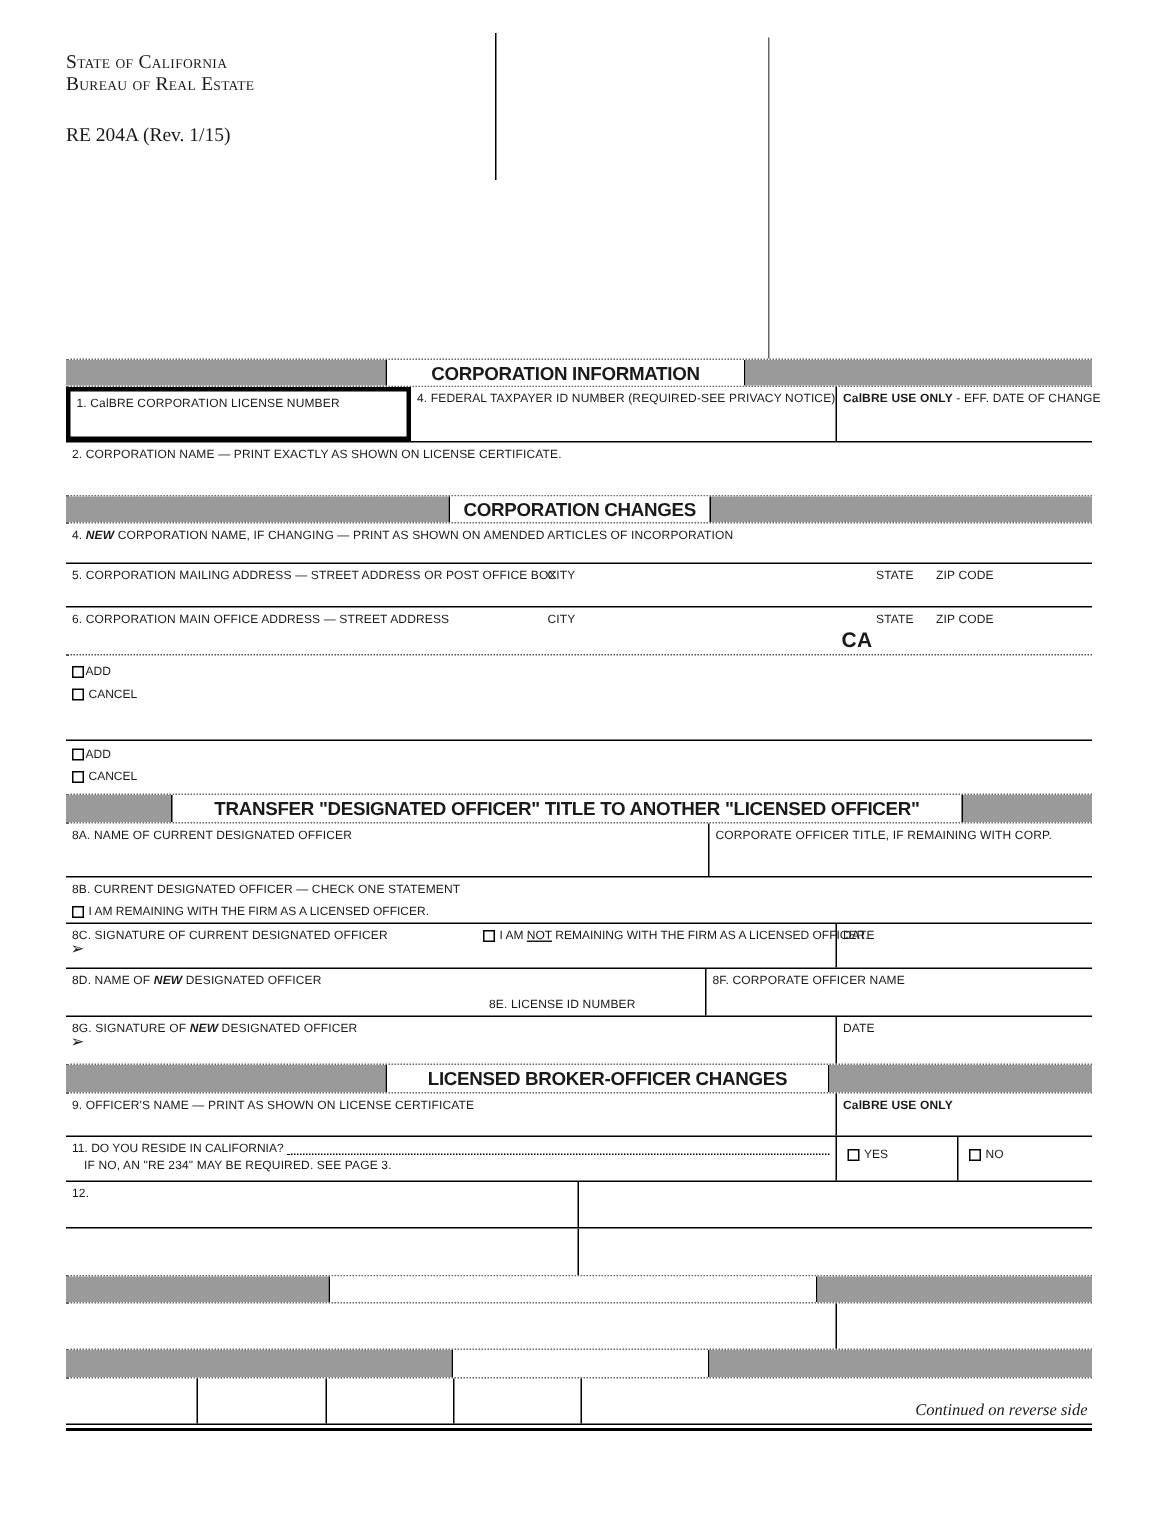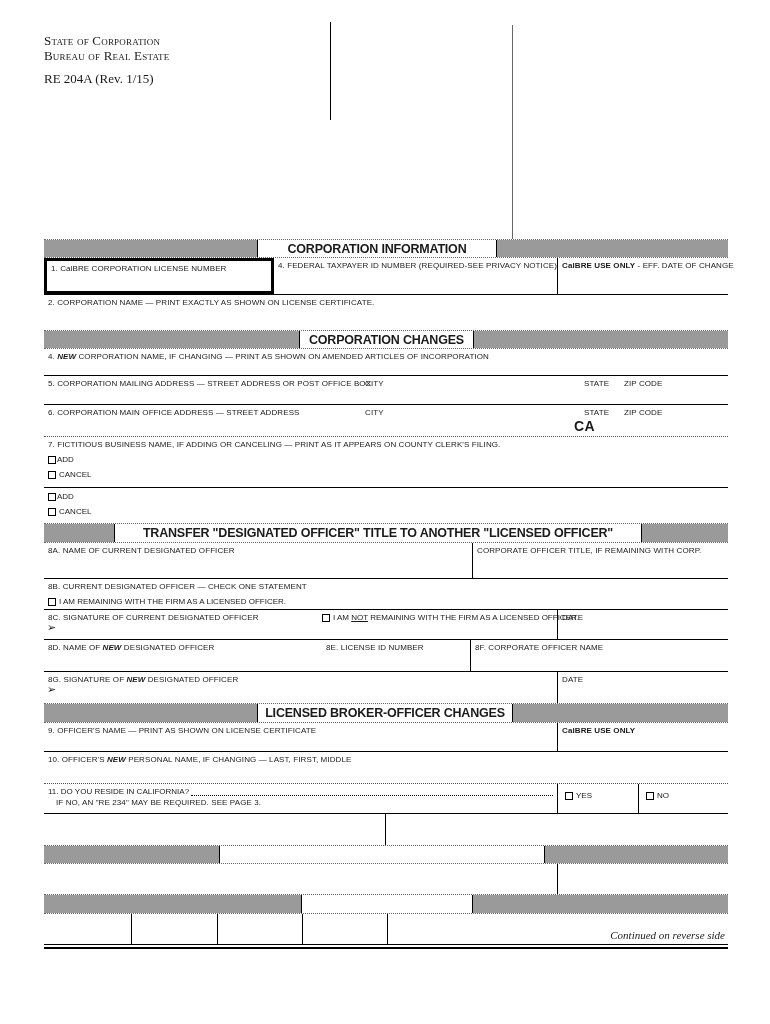--- a/index.html
+++ b/index.html
@@ -3,21 +3,21 @@
 <meta charset="utf-8">
 <style>
   * { box-sizing: border-box; margin: 0; padding: 0; }
   html,body { width:770px; height:1024px; background:#fff; }
   body { font-family:"Liberation Sans", sans-serif; color:#1a1a1a; position:relative; }
 
   
   .page-header { position:absolute; left:44px; top:33px; font-family:"Liberation Serif", serif; }
   .agency-line { font-variant:small-caps; font-size:13px; line-height:15px; letter-spacing:.2px; }
   .form-title  { font-variant:small-caps; font-weight:bold; font-size:19px; margin-top:9px; letter-spacing:.2px; }
-  .form-number { font-size:13px; margin-top:8px;font-family:Liberation Serif, serif; }
+  .form-number { font-size:13px; margin-top:19px;font-family:Liberation Serif, serif; }
 
   .vrule-a { position:absolute; left:330px; top:22px; width:1px; height:98px; background:#000; }
   .vrule-b { position:absolute; left:512px; top:25px; width:1px; height:214px; background:#666; }
 
   
   .form { position:absolute; left:44px; top:239px; width:684px; font-size:8px; }
 
   .bar { display:flex; height:19px; border-top:1px dotted #666; border-bottom:1px dotted #666; }
   .bar.h20 { height:20px; }
   .bar-gray { background:#9a9a9a; height:100%; }
@@ -57,21 +57,21 @@
 
   .footer-cell { display:flex; align-items:flex-end; justify-content:flex-end;
                  font-family:"Liberation Serif", serif; font-style:italic; font-size:11px;
                  padding:0 3px 3px 0; }
   .rule-double { border-top:1px solid #000; border-bottom:2px solid #000; height:5px; }
 </style>
 </head>
 <body>
 
 <div class="page-header">
-  <div class="agency-line">State of Corporation</div>
+  <div class="agency-line">State of California</div>
   <div class="agency-line">Bureau of Real Estate</div>
   <div class="form-number">RE 204A (Rev. 1/15)</div>
 </div>
 <div class="vrule-a"></div>
 <div class="vrule-b"></div>
 
 <div class="form">
 
   <div class="bar">
     <div class="bar-gray" style="width:213px"></div>
@@ -114,25 +114,24 @@
     <span class="abs lbl" style="left:317px; top:0">CITY</span>
     <span class="abs lbl" style="left:536px; top:0">STATE</span>
     <span class="abs lbl" style="left:576px; top:0">ZIP CODE</span>
   </div>
 
   <div class="row bbd" style="height:32px">
     <span class="lbl">6. CORPORATION MAIN OFFICE ADDRESS — STREET ADDRESS</span>
     <span class="abs lbl" style="left:317px; top:0">CITY</span>
     <span class="abs lbl" style="left:536px; top:0">STATE</span>
     <span class="abs lbl" style="left:576px; top:0">ZIP CODE</span>
-    <span class="abs ca-value" style="left:530px; top:13px">CA</span>
+    <span class="abs ca-value" style="left:517px; top:13px">CA</span>
   </div>
 
   <div class="row bb" style="height:51px">
-    <span class="lbl">7. FICTITIOUS BUSINESS NAME, IF ADDING OR CANCELING — PRINT AS IT APPEARS ON COUNTY CLERK'S FILING.</span>
     <div class="checkline" style="margin-top:6px">
       <span class="checkbox"></span>
       <span class="cb-lbl tight">ADD</span>
     </div>
     <div class="checkline" style="margin-top:6px">
       <span class="checkbox"></span>
       <span class="cb-lbl">CANCEL</span>
     </div>
   </div>
 
@@ -184,57 +183,54 @@
       <div class="arrow">➢</div>
     </div>
     <div class="cell bl" style="width:171px">
       <span class="lbl">DATE</span>
     </div>
   </div>
 
   <div class="row rowflex bb" style="height:32px">
     <div class="cell" style="width:426px">
       <span class="lbl"><span>8D. NAME OF </span><span class="bi">NEW</span><span> DESIGNATED OFFICER</span></span>
-      <span class="abs lbl" style="left:278px; top:0">8E.  LICENSE ID NUMBER</span>
+      <span class="abs lbl" style="left:278px; top:16px">8E.  LICENSE ID NUMBER</span>
     </div>
     <div class="cell bl grow">
       <span class="lbl">8F. CORPORATE OFFICER NAME</span>
     </div>
   </div>
 
   <div class="row rowflex" style="height:31px">
     <div class="cell grow">
       <span class="lbl"><span>8G. SIGNATURE OF </span><span class="bi">NEW</span><span> DESIGNATED OFFICER</span></span>
       <div class="arrow">➢</div>
     </div>
     <div class="cell bl" style="width:171px">
       <span class="lbl">DATE</span>
     </div>
   </div>
 
   <div class="bar h20">
     <div class="bar-gray" style="width:213px"></div>
-    <div class="bar-white" style="width:256px">
+    <div class="bar-white" style="width:296px">
       <span class="bar-title">LICENSED BROKER-OFFICER CHANGES</span>
     </div>
     <div class="bar-gray grow"></div>
   </div>
 
   <div class="row rowflex bb" style="height:29px">
     <div class="cell grow">
       <span class="lbl">9. OFFICER'S NAME — PRINT AS SHOWN ON LICENSE CERTIFICATE</span>
     </div>
     <div class="cell bl" style="width:171px">
       <span class="lbl bd">CalBRE USE ONLY</span>
     </div>
   </div>
 
-  <div class="row bbd" style="height:32px">
-    <span class="lbl"><span>10. OFFICER'S </span><span class="bi">NEW</span><span> PERSONAL NAME, IF CHANGING — LAST, FIRST, MIDDLE</span></span>
-  </div>
 
   <div class="row rowflex bb" style="height:30px">
     <div class="cell grow">
       <div class="leaderline">
         <span style="white-space:nowrap">11. DO YOU RESIDE IN CALIFORNIA?</span>
         <span class="leader"></span>
       </div>
       <span class="lbl" style="padding-left:12px; padding-top:2px">IF NO, AN "RE 234" MAY BE REQUIRED. SEE PAGE 3.</span>
     </div>
     <div class="cell bl" style="width:81px">
@@ -244,20 +240,26 @@
       </div>
     </div>
     <div class="cell bl" style="width:90px">
       <div class="checkline" style="margin-top:7px; padding-left:7px">
         <span class="checkbox"></span>
         <span class="cb-lbl" style="font-style:normal">NO</span>
       </div>
     </div>
   </div>
 
+  <div class="row rowflex bb" style="height:31px">
+    <div class="cell" style="width:341px">
+      <span class="lbl">12.</span>
+    </div>
+    <div class="cell bl grow"></div>
+  </div>
 
   <div class="row rowflex" style="height:31px">
     <div class="cell" style="width:341px"></div>
     <div class="cell bl grow"></div>
   </div>
 
   <div class="bar">
     <div class="bar-gray" style="width:175px"></div>
     <div class="bar-white" style="width:326px"></div>
     <div class="bar-gray grow"></div>

